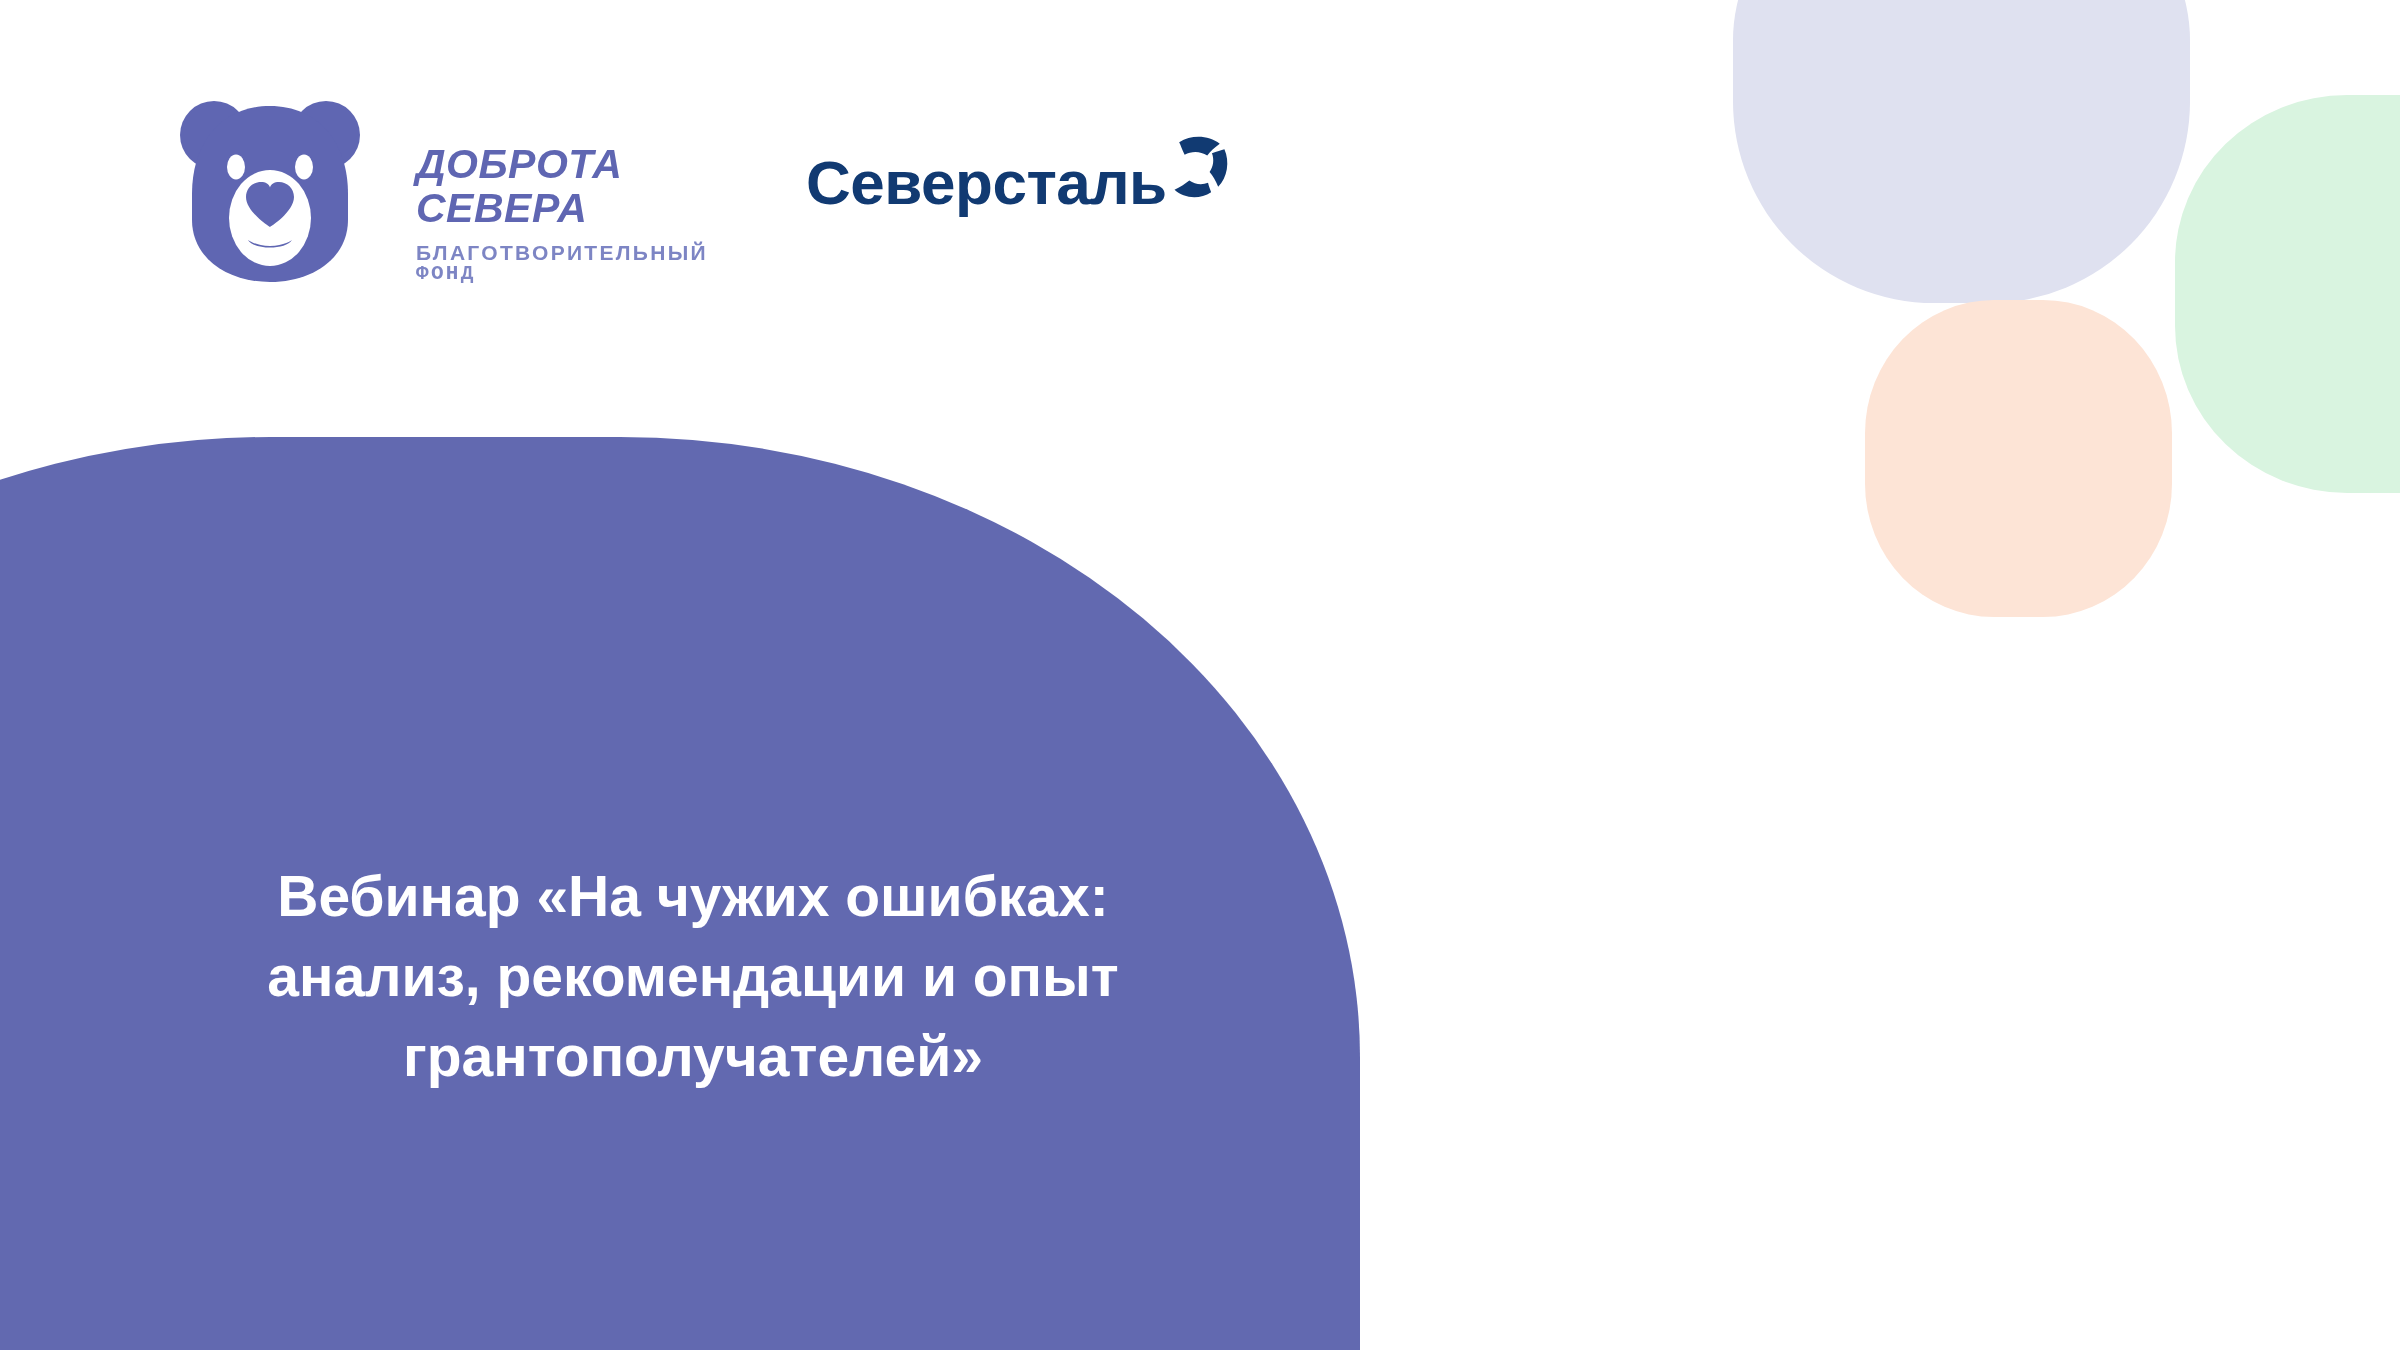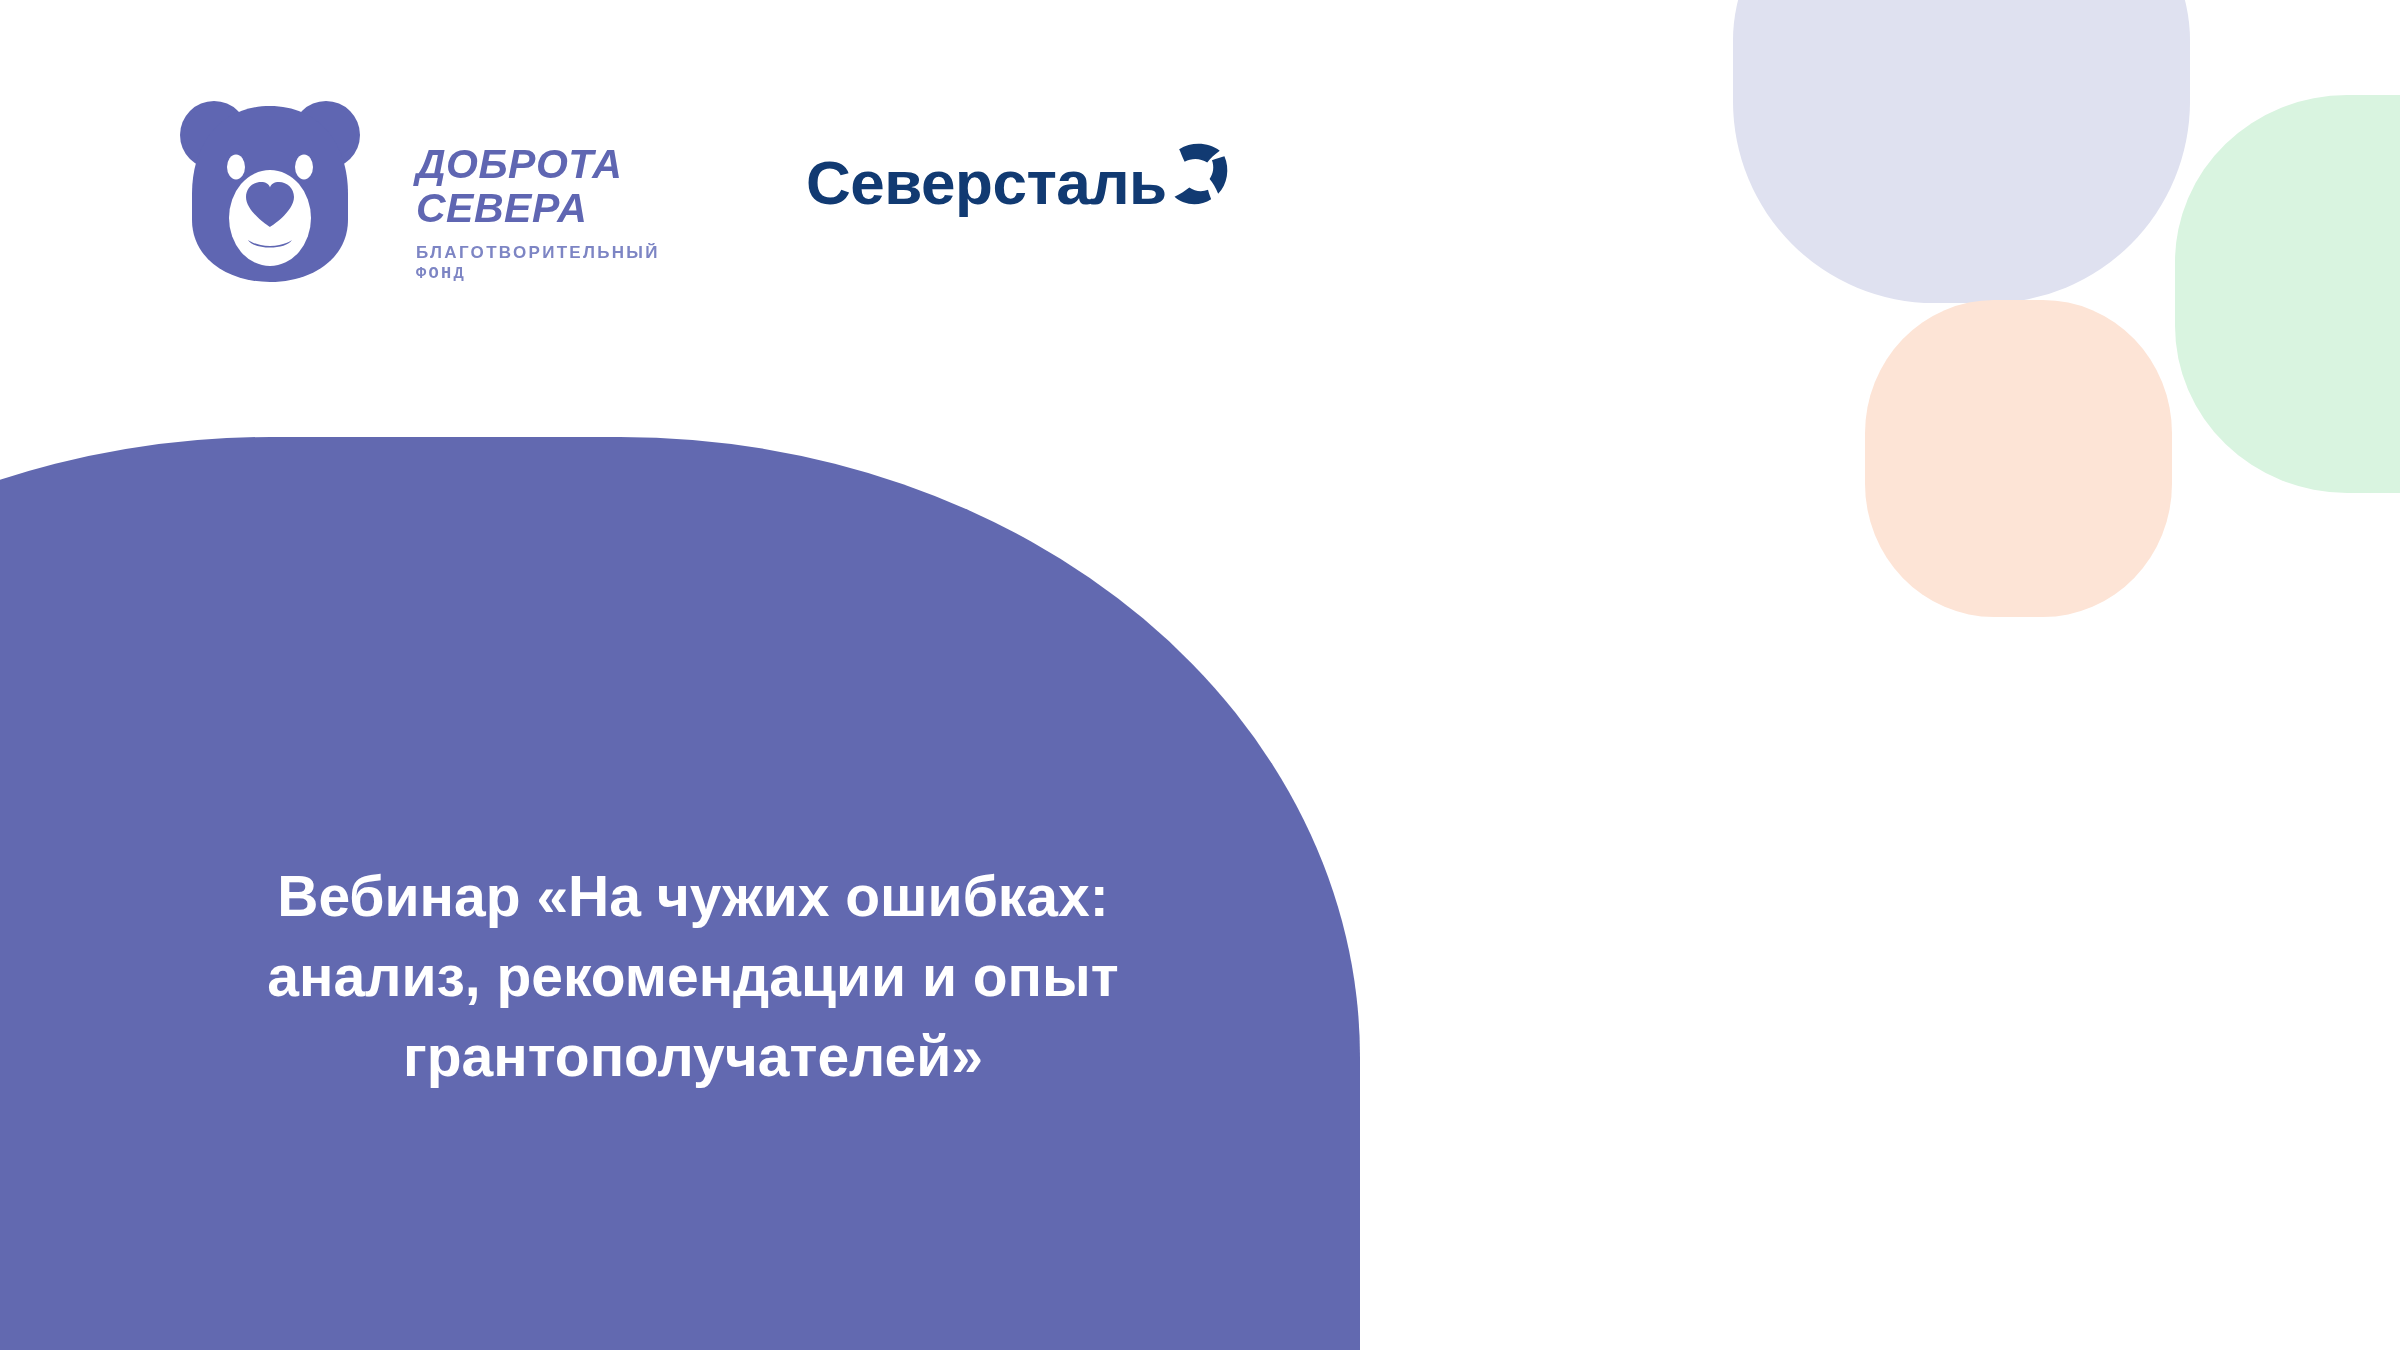--- a/index.html
+++ b/index.html
@@ -85,34 +85,34 @@
     font-weight: bold;
     font-size: 41px;
     line-height: 44px;
     letter-spacing: 0.5px;
     white-space: nowrap;
     font-style: italic;
   }
   .fund-sub {
     color: #7D85C4;
     font-weight: bold;
-    font-size: 17px;
+    font-size: 21px;
     line-height: 21px;
     letter-spacing: 2.3px;
     margin-top: 12px;
     white-space: nowrap;
   }
 
   
   #severstal-logo {
     position: absolute;
     left: 806px;
     top: 122px;
     display: flex;
-    align-items: flex-end;
+    align-items: center;
   }
   #severstal-wordmark {
     color: #113A72;
     font-weight: bold;
     font-size: 62px;
     line-height: 62px;
     letter-spacing: -0.5px;
     margin-top: 30px;
     white-space: nowrap;
   }

